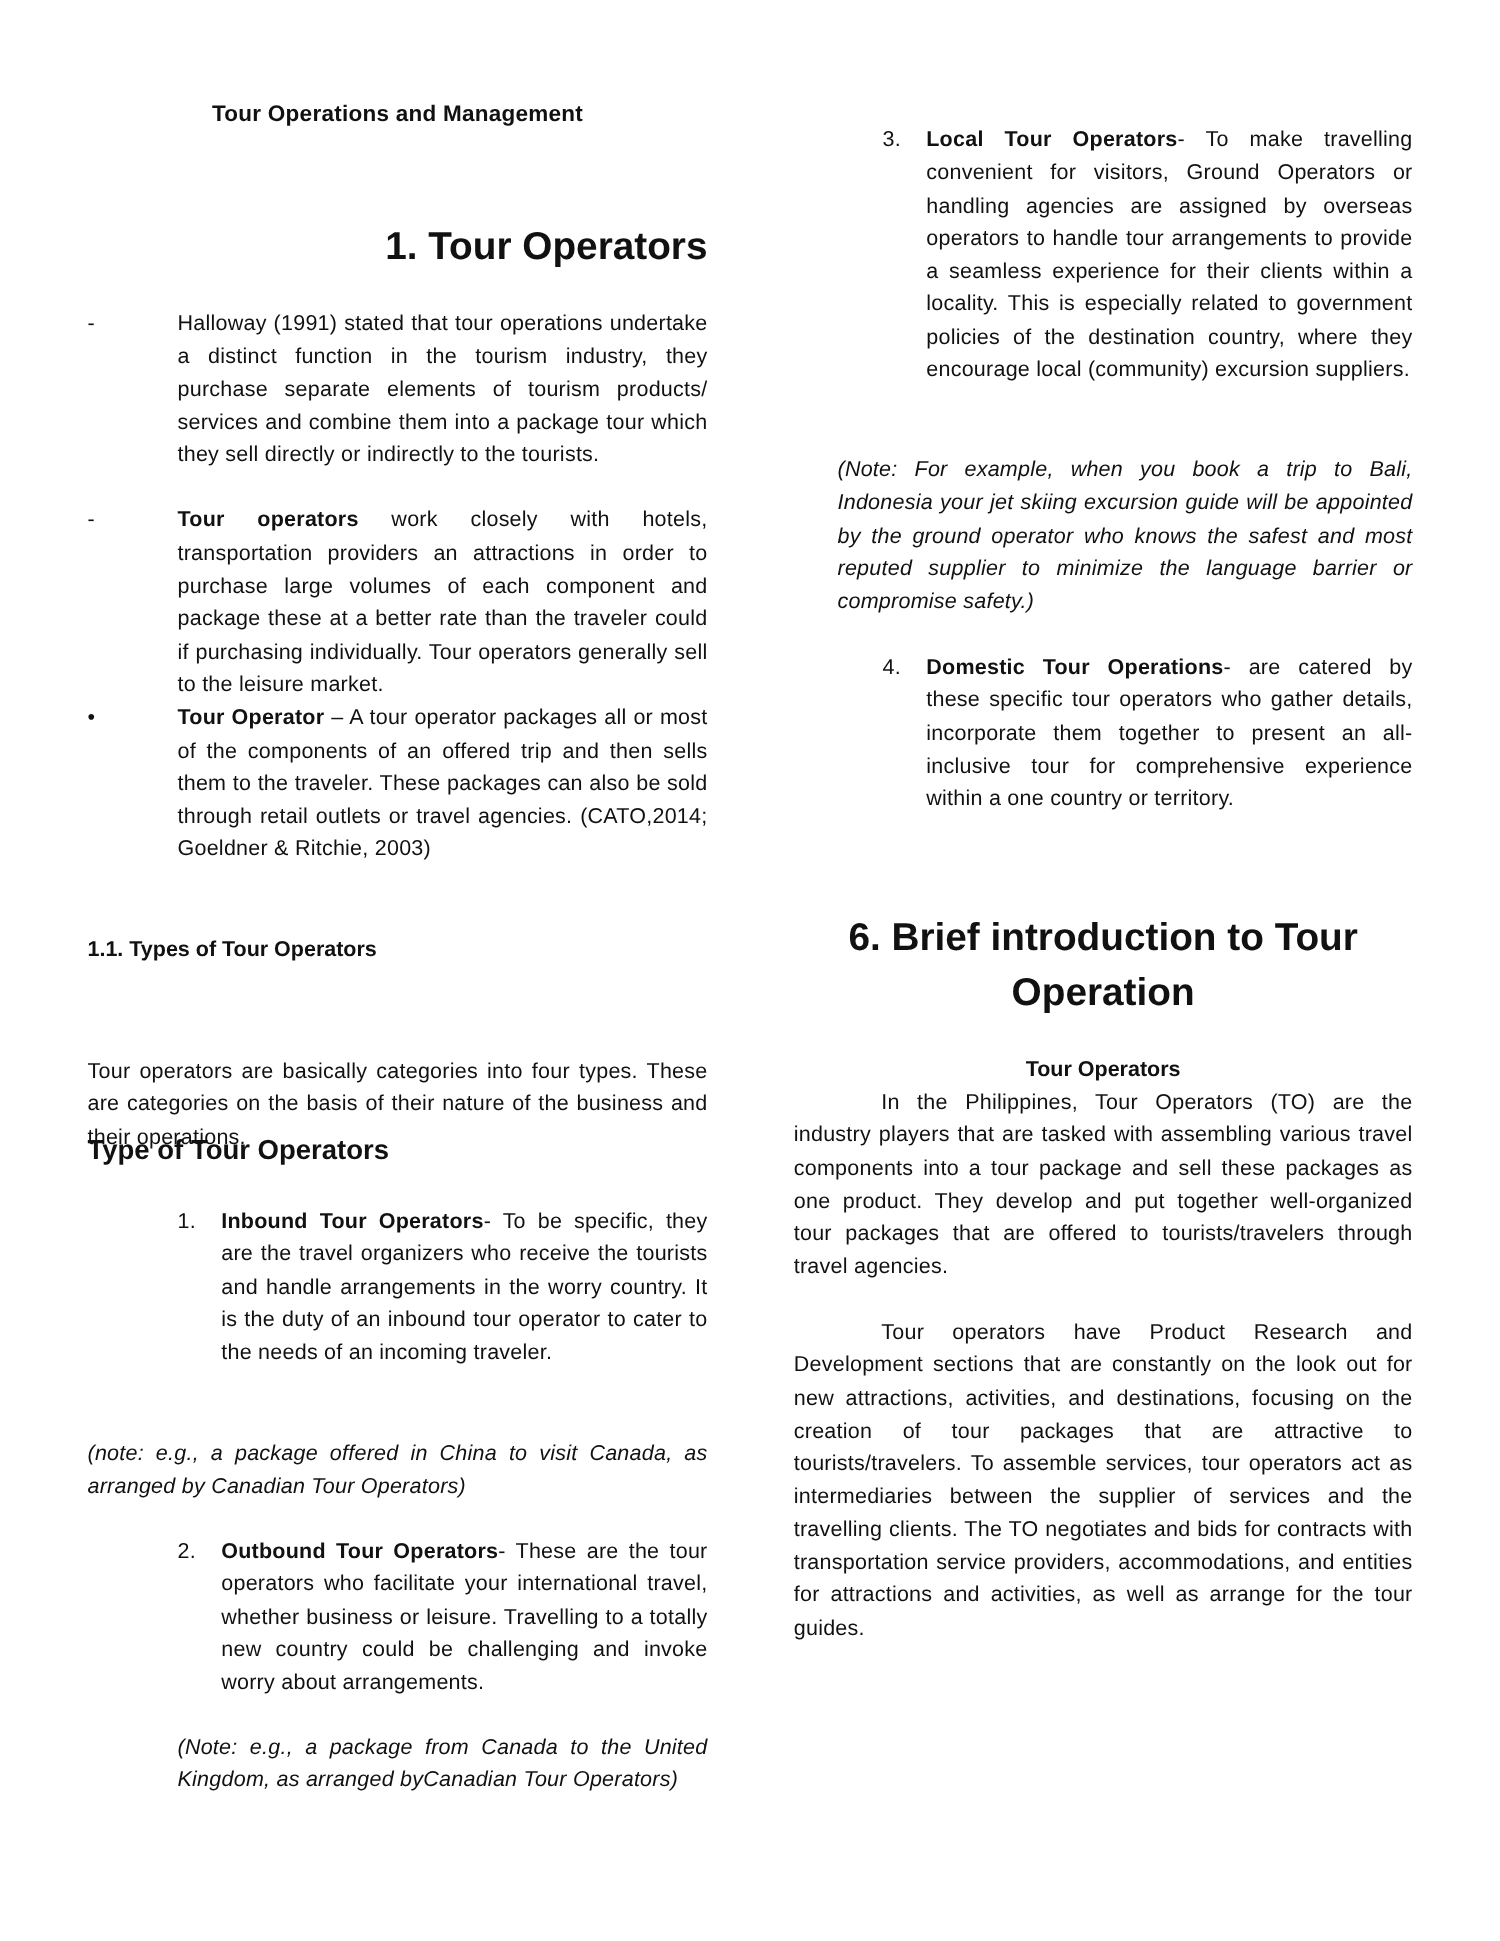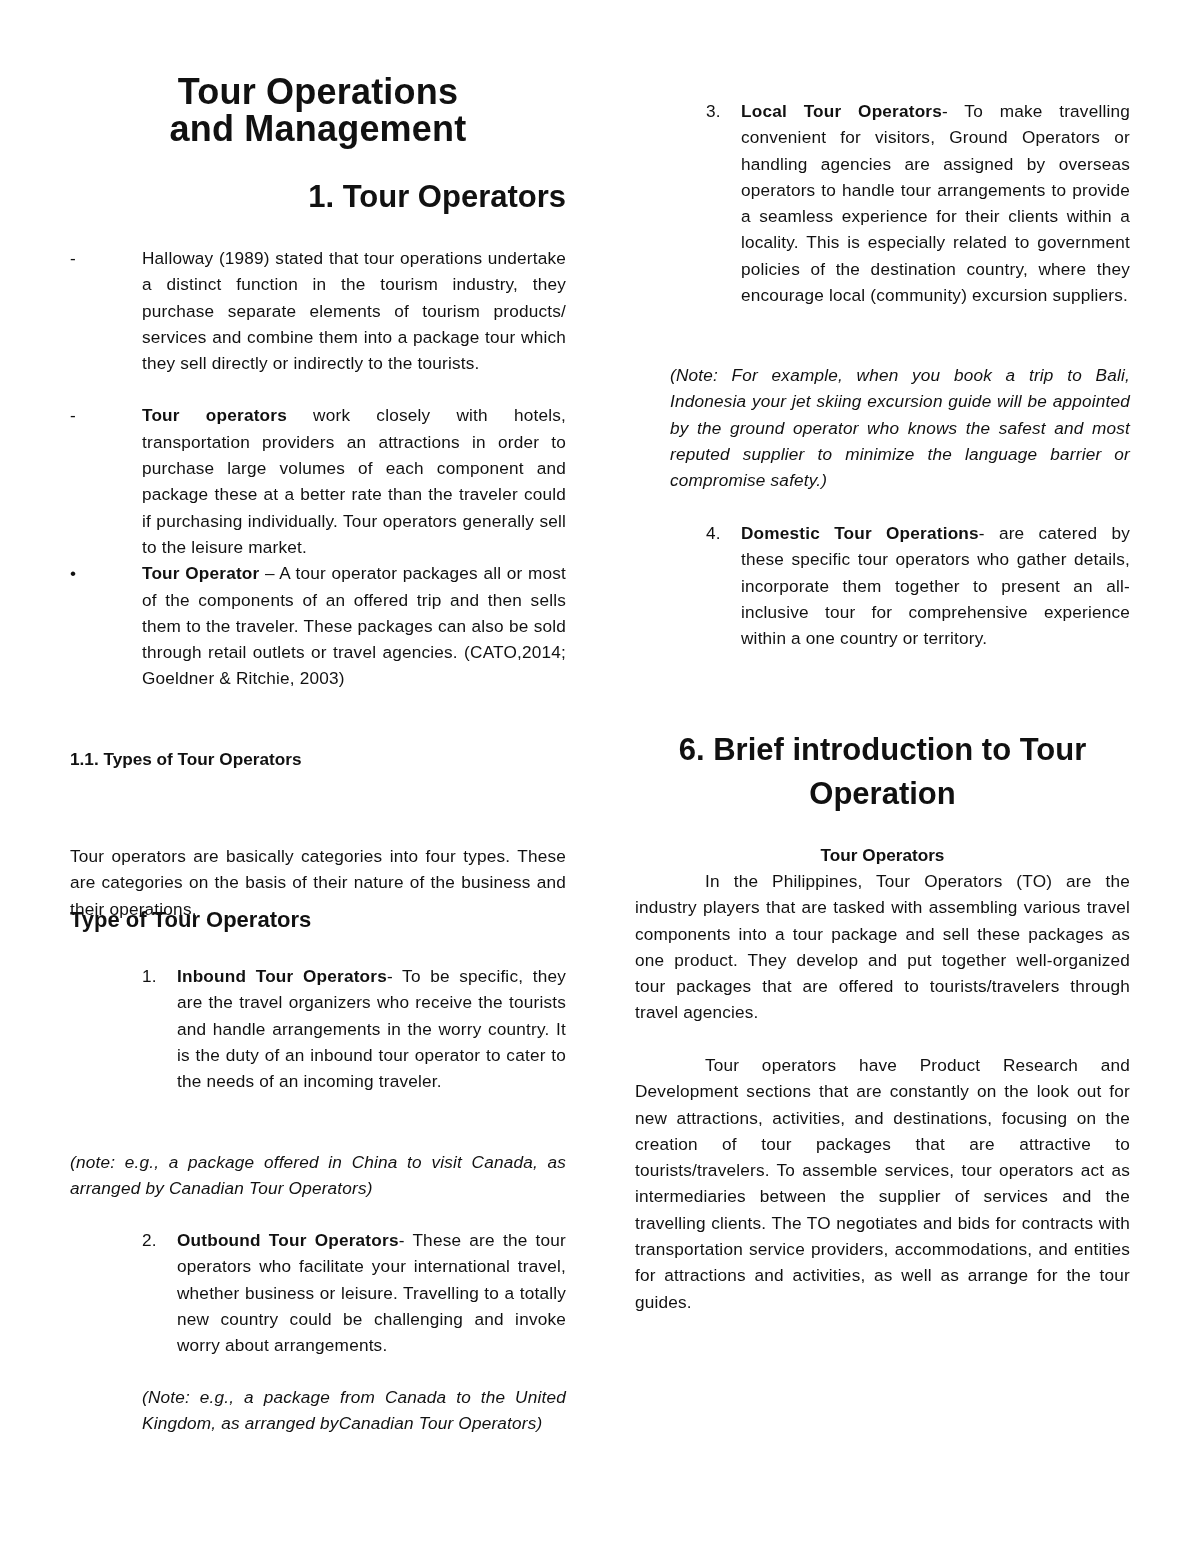--- a/index.html
+++ b/index.html
@@ -3,21 +3,21 @@
 <meta charset="utf-8">
 <style>
   html, body { margin:0; padding:0; background:#ffffff; }
   body { width:1200px; height:1553px; position:relative; overflow:hidden;
          font-family:"Liberation Sans", "DejaVu Sans", sans-serif; color:#111111; }
   .col { position:absolute; top:0; }
   .col-left { left:70px; width:496px; }
   .col-right { left:635px; width:495px; }
   .p { font-size:17.2px; line-height:26.3px; text-align:justify; margin:0; letter-spacing:0.2px; }
   .center { text-align:center; }
-  .title { font-size:36px; font-weight:bold; line-height:37px; text-align:center; margin:0; letter-spacing:0.2px; }
+  .title { font-size:18px; font-weight:bold; line-height:37px; text-align:center; margin:0; letter-spacing:0.2px; }
   .h1 { font-size:31px; font-weight:bold; line-height:44px; text-align:center; margin:0; }
   .h3 { font-size:17.2px; font-weight:bold; line-height:26px; margin:0; }
   .h2c { font-size:22px; font-weight:bold; line-height:30px; text-align:left; margin:0; }
   .li { position:relative; padding-left:72px; }
   .li .marker { position:absolute; left:0; top:0; width:20px; text-align:left; }
   .num { position:relative; padding-left:0; }
   .num .marker { position:absolute; left:-35px; top:0; }
   .ital { font-style:italic; }
   b { font-weight:bold; }
   .indent { text-indent:70px; }
@@ -28,21 +28,21 @@
 <div class="col col-left">
   <div class="title" style="position:absolute; top:73px; left:0; width:496px;">
     <span style="display:inline-block; width:300px;">Tour Operations and Management</span>
   </div>
 
   <div class="h1" style="position:absolute; top:175px; left:0; width:496px;text-align:right;">1. Tour Operators</div>
 
   <div style="position:absolute; top:245px; left:0; width:496px;">
     <p class="p li">
       <span class="marker">-</span>
-      <b></b><span>Halloway (1989) stated that tour operations undertake a distinct function in the tourism industry, they purchase separate elements of tourism products/ services and combine them into a package tour which they sell directly or indirectly to the tourists.</span>
+      <b></b><span>Halloway (1991) stated that tour operations undertake a distinct function in the tourism industry, they purchase separate elements of tourism products/ services and combine them into a package tour which they sell directly or indirectly to the tourists.</span>
     </p>
     <div style="height:26px;"></div>
     <p class="p li">
       <span class="marker">-</span>
       <b>Tour operators</b><span> work closely with hotels, transportation providers an attractions in order to purchase large volumes of each component and package these at a better rate than the traveler could if purchasing individually. Tour operators generally sell to the leisure market.</span>
     </p>
     <p class="p li">
       <span class="marker">•</span>
       <b>Tour Operator</b><span> – A tour operator packages all or most of the components of an offered trip and then sells them to the traveler. These packages can also be sold through retail outlets or travel agencies. (CATO,2014; Goeldner &amp; Ritchie, 2003)</span>
     </p>

